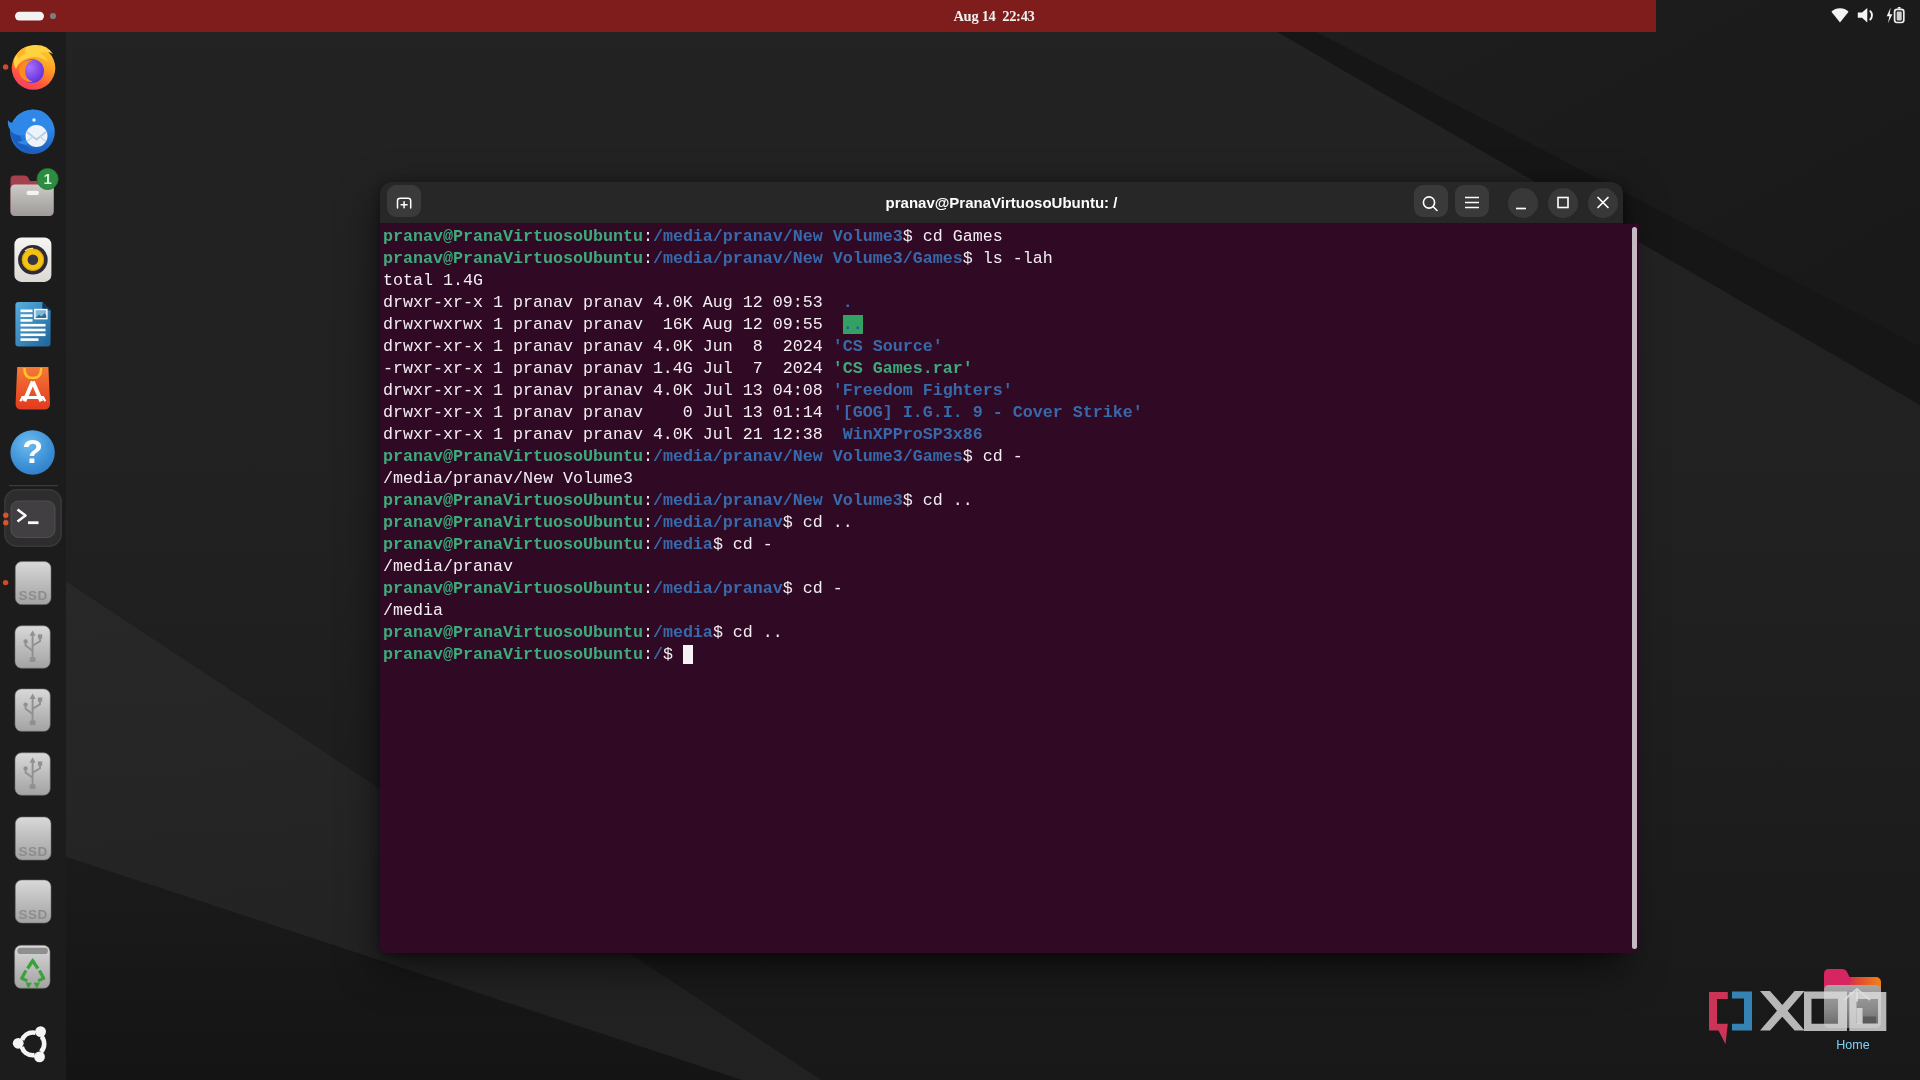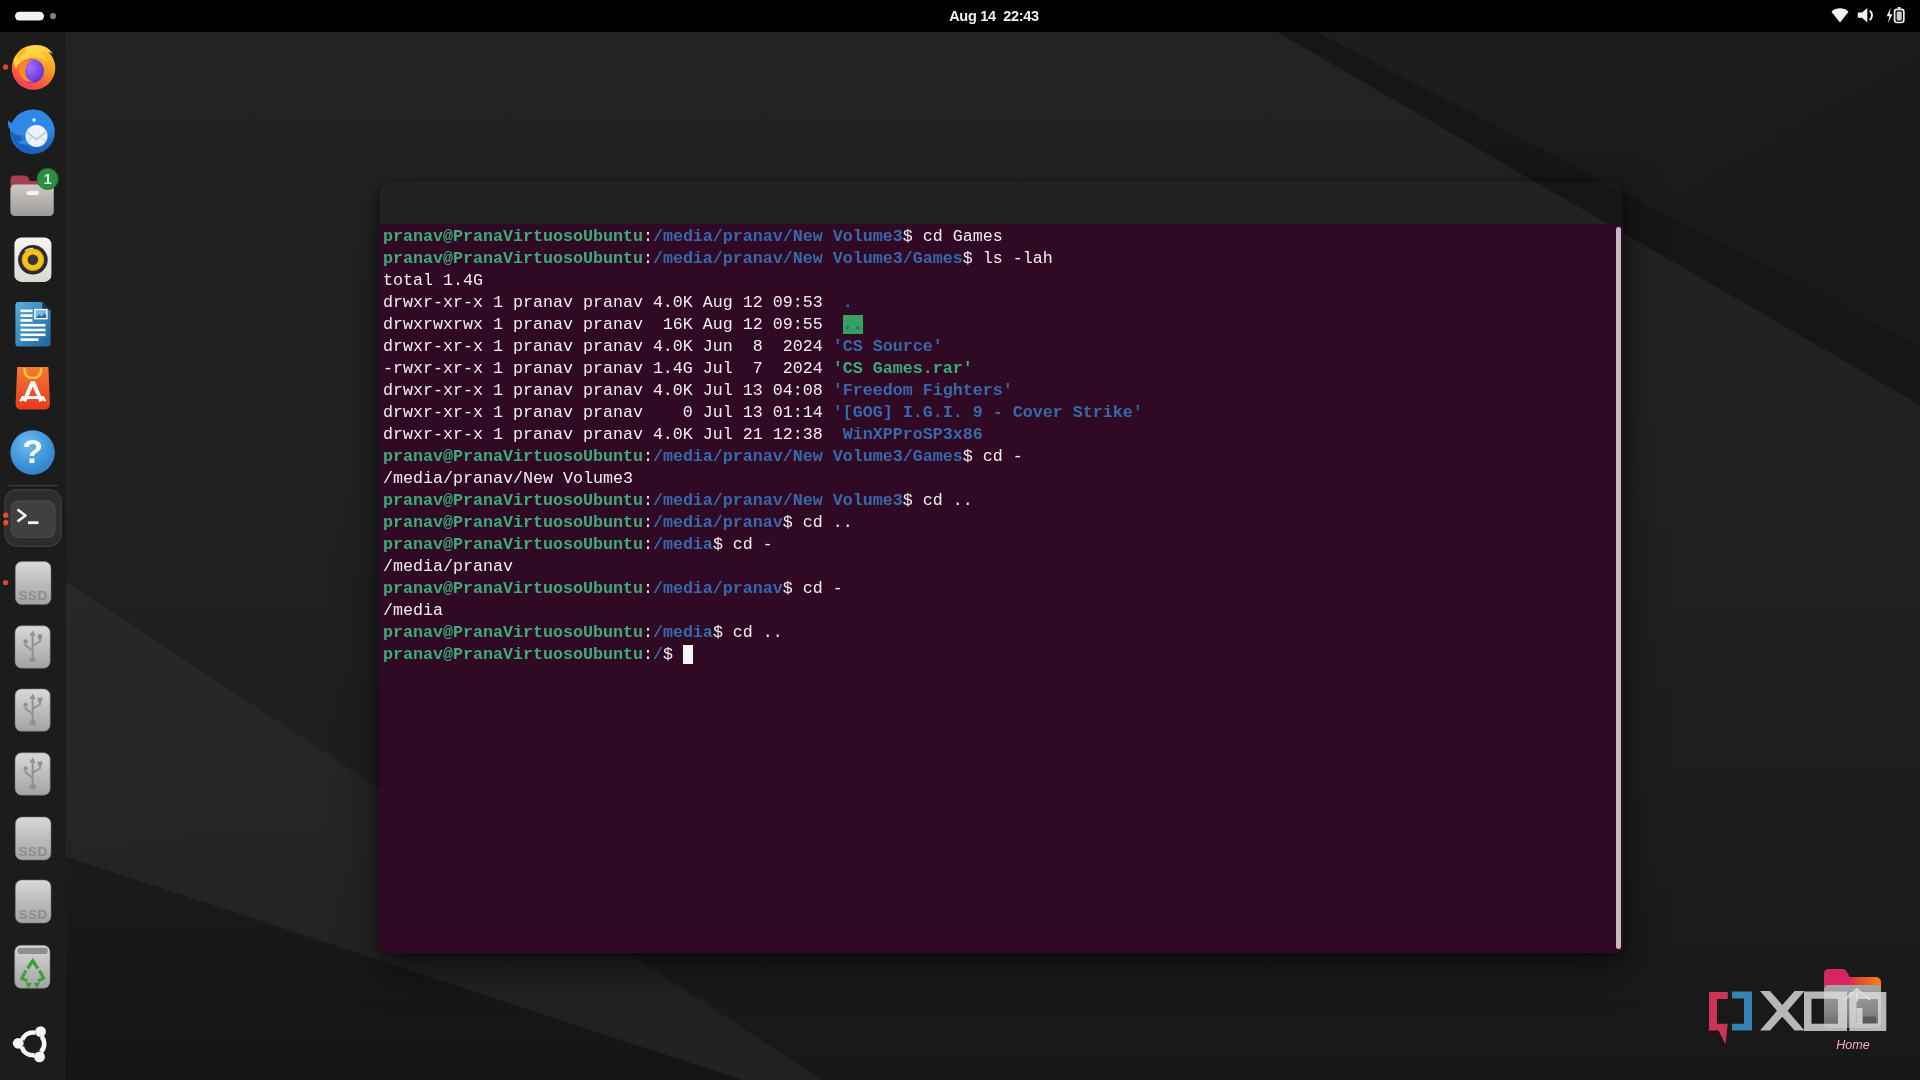--- a/index.html
+++ b/index.html
@@ -1,49 +1,49 @@
 <!DOCTYPE html>
 <html><head>
 <meta charset="utf-8">
 <style>
   html,body{margin:0;padding:0;background:#000;}
   #desk{position:relative;width:1920px;height:1080px;overflow:hidden;
         font-family:"Liberation Sans",sans-serif;background:#1f1f1f;}
   #wall{position:absolute;left:0;top:0;}
   
-  #topbar{position:absolute;left:0;top:0;width:1920px;height:32px;background:#000000;z-index:30;}
+  #topbar{position:absolute;left:0;top:0;width:1656px;height:32px;background:#7f1d1d;z-index:30;font-family:Liberation Serif, serif;}
   #clock{position:absolute;left:0;top:0;width:1988px;text-align:center;line-height:32px;
          color:#f0f0f0;font-size:14.5px;font-weight:700;letter-spacing:-0.3px;}
   
   #dock{position:absolute;left:0;top:32px;width:66px;height:1048px;background:#1c1c1c;z-index:20;}
   
   #term{position:absolute;left:380px;top:182px;width:1243px;height:771px;
         border-radius:12px 12px 8px 8px;z-index:10;
         box-shadow:0 14px 40px rgba(0,0,0,.55),0 2px 8px rgba(0,0,0,.4);}
   #thead{position:absolute;left:0;top:0;width:100%;height:42px;background:#272727;box-shadow:inset 0 -1px 0 rgba(0,0,0,.4);
          border-radius:12px 12px 0 0;}
   #ttitle{position:absolute;left:0;top:0;width:100%;text-align:center;line-height:41px;
           color:#fdfdfd;font-size:15px;font-weight:700;}
   .hbtn{position:absolute;top:3px;width:34px;height:32px;background:#3a3a3a;border-radius:9px;}
   .cbtn{position:absolute;top:6px;width:30px;height:30px;background:#383838;border-radius:50%;}
   #tbody{position:absolute;left:0;top:42px;width:100%;height:729px;background:#300a24;
-         border-radius:0 0 8px 8px;}
+         border-radius:0 0 8px 8px;padding-left:16px;}
   #tpre{position:absolute;left:3px;top:2px;margin:0;
         font-family:"Liberation Mono",monospace;font-size:16.66px;line-height:22px;
         color:#f2eef2;white-space:pre;}
   .g{color:#3dab7b;font-weight:bold;}
   .b{color:#3769ab;font-weight:bold;}
   .ow{color:#2a5a94;font-weight:bold;background:#35a064;}
   .cur{background:#f6f2f6;color:#300a24;}
   #sbar{position:absolute;right:2px;top:3px;width:5px;height:722px;background:#c4bac2;border-radius:3px;}
   
   #home{position:absolute;left:1822px;top:967px;z-index:5;}
   #xda{position:absolute;left:1702px;top:960px;z-index:6;}
   #homelbl{position:absolute;left:1803px;top:1038px;width:100px;text-align:center;z-index:6;
-           color:#f9a8d4;font-size:12.5px;font-style:italic;}
+           color:#7dd3fc;font-size:12.5px;}
 </style>
 </head>
 <body>
 <div id="desk">
   <svg id="wall" width="1920" height="1080" viewBox="0 0 1920 1080">
     <defs>
       <linearGradient id="base" x1="0" y1="0" x2="0" y2="1">
         <stop offset="0" stop-color="#232323"></stop>
         <stop offset=".45" stop-color="#212121"></stop>
         <stop offset=".75" stop-color="#1d1d1d"></stop>
@@ -307,20 +307,39 @@
       <g fill="#f4f4f4" stroke="none">
         <circle cx="40.6" cy="999.6" r="5.4"></circle>
         <circle cx="39.5" cy="1024.9" r="5.4"></circle>
         <circle cx="18.2" cy="1011.3" r="5.4"></circle>
       </g>
     </g>
   </svg>
   </div>
 
   <div id="term">
+    <div id="thead">
+      <div id="ttitle">pranav@PranaVirtuosoUbuntu: /</div>
+      <div class="hbtn" style="left:7px;"></div>
+      <div class="hbtn" style="left:1034px;"></div>
+      <div class="hbtn" style="left:1075px;"></div>
+      <div class="cbtn" style="left:1128px;"></div>
+      <div class="cbtn" style="left:1168px;"></div>
+      <div class="cbtn" style="left:1208px;"></div>
+      <svg width="1243" height="42" viewBox="0 0 1243 42" style="position:absolute;left:0;top:0">
+        <path d="M17.5,26 v-7.2 q0,-2.6 2.6,-2.6 h8 q2.6,0 2.6,2.6 v7.2" fill="none" stroke="#fff" stroke-width="1.5" stroke-linecap="round"></path>
+        <path d="M24.1,19.8 v6 M21.1,22.8 h6" stroke="#fff" stroke-width="1.5" stroke-linecap="round"></path>
+        <circle cx="1049" cy="20.5" r="5.6" fill="none" stroke="#fff" stroke-width="1.6"></circle>
+        <line x1="1053.2" y1="24.7" x2="1057" y2="28.5" stroke="#fff" stroke-width="1.6" stroke-linecap="round"></line>
+        <path d="M1085,15.5 h14 M1085,20.5 h14 M1085,25.5 h14" stroke="#fff" stroke-width="1.7"></path>
+        <path d="M1136,26.5 h10" stroke="#fff" stroke-width="1.7"></path>
+        <rect x="1178" y="15.5" width="10" height="10" fill="none" stroke="#fff" stroke-width="1.6"></rect>
+        <path d="M1218,15.5 l10,10 M1228,15.5 l-10,10" stroke="#fff" stroke-width="1.7" stroke-linecap="round"></path>
+      </svg>
+    </div>
     <div id="tbody">
       <pre id="tpre"><span class="g">pranav@PranaVirtuosoUbuntu</span>:<span class="b">/media/pranav/New Volume3</span>$ cd Games
 <span class="g">pranav@PranaVirtuosoUbuntu</span>:<span class="b">/media/pranav/New Volume3/Games</span>$ ls -lah
 total 1.4G
 drwxr-xr-x 1 pranav pranav 4.0K Aug 12 09:53  <span class="b">.</span>
 drwxrwxrwx 1 pranav pranav  16K Aug 12 09:55  <span class="ow">..</span>
 drwxr-xr-x 1 pranav pranav 4.0K Jun  8  2024 <span class="b">'CS Source'</span>
 -rwxr-xr-x 1 pranav pranav 1.4G Jul  7  2024 <span class="g">'CS Games.rar'</span>
 drwxr-xr-x 1 pranav pranav 4.0K Jul 13 04:08 <span class="b">'Freedom Fighters'</span>
 drwxr-xr-x 1 pranav pranav    0 Jul 13 01:14 <span class="b">'[GOG] I.G.I. 9 - Cover Strike'</span>

